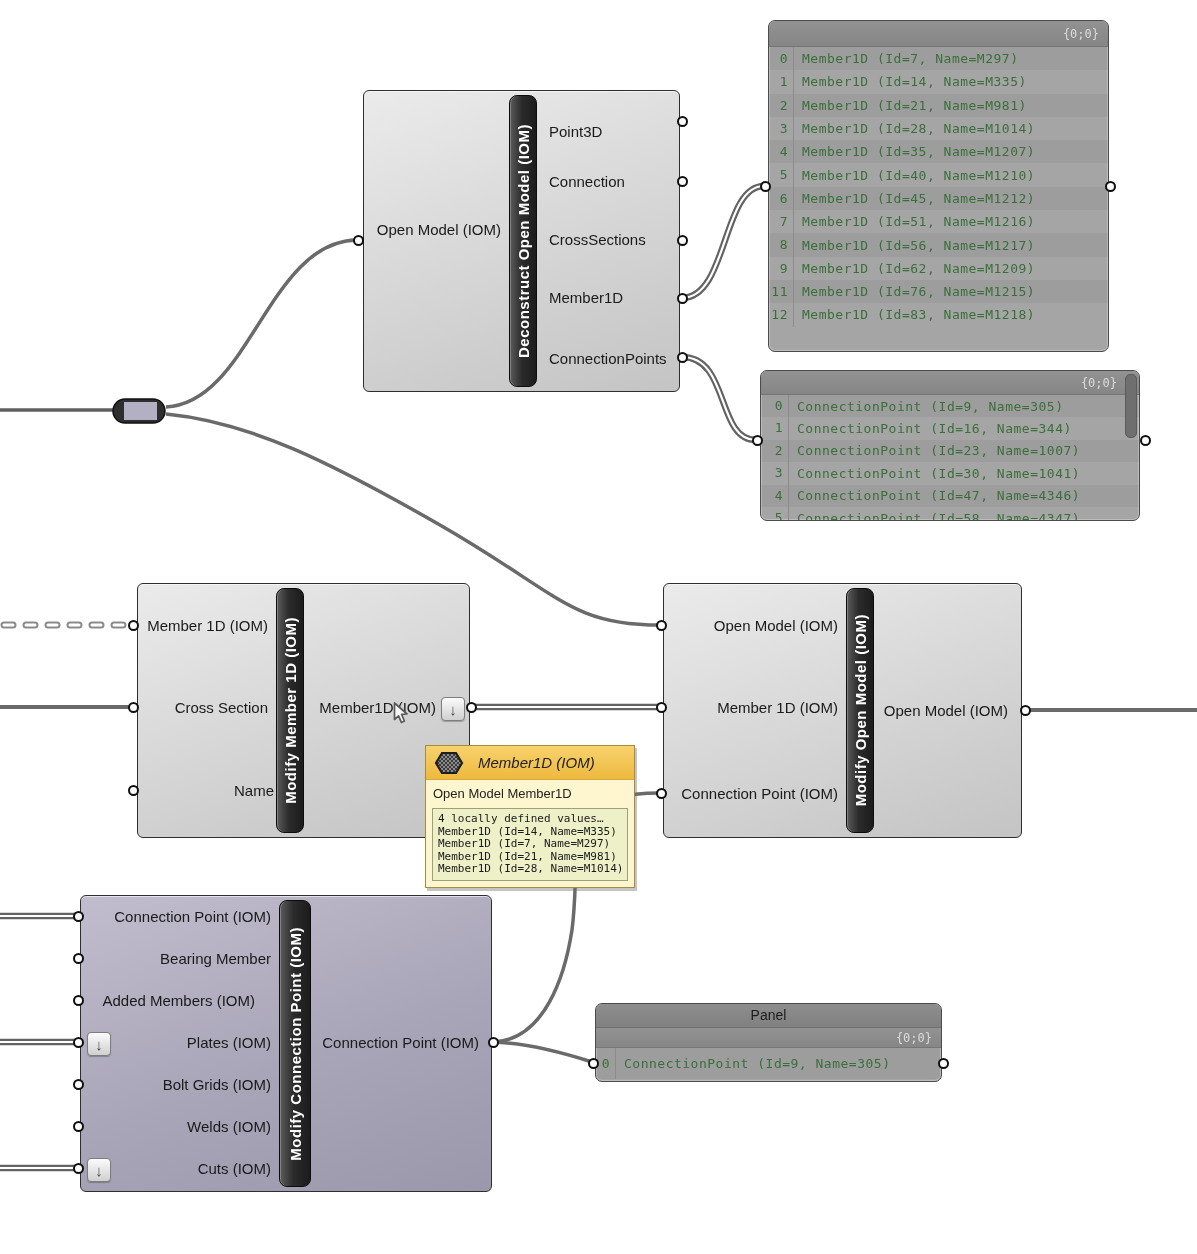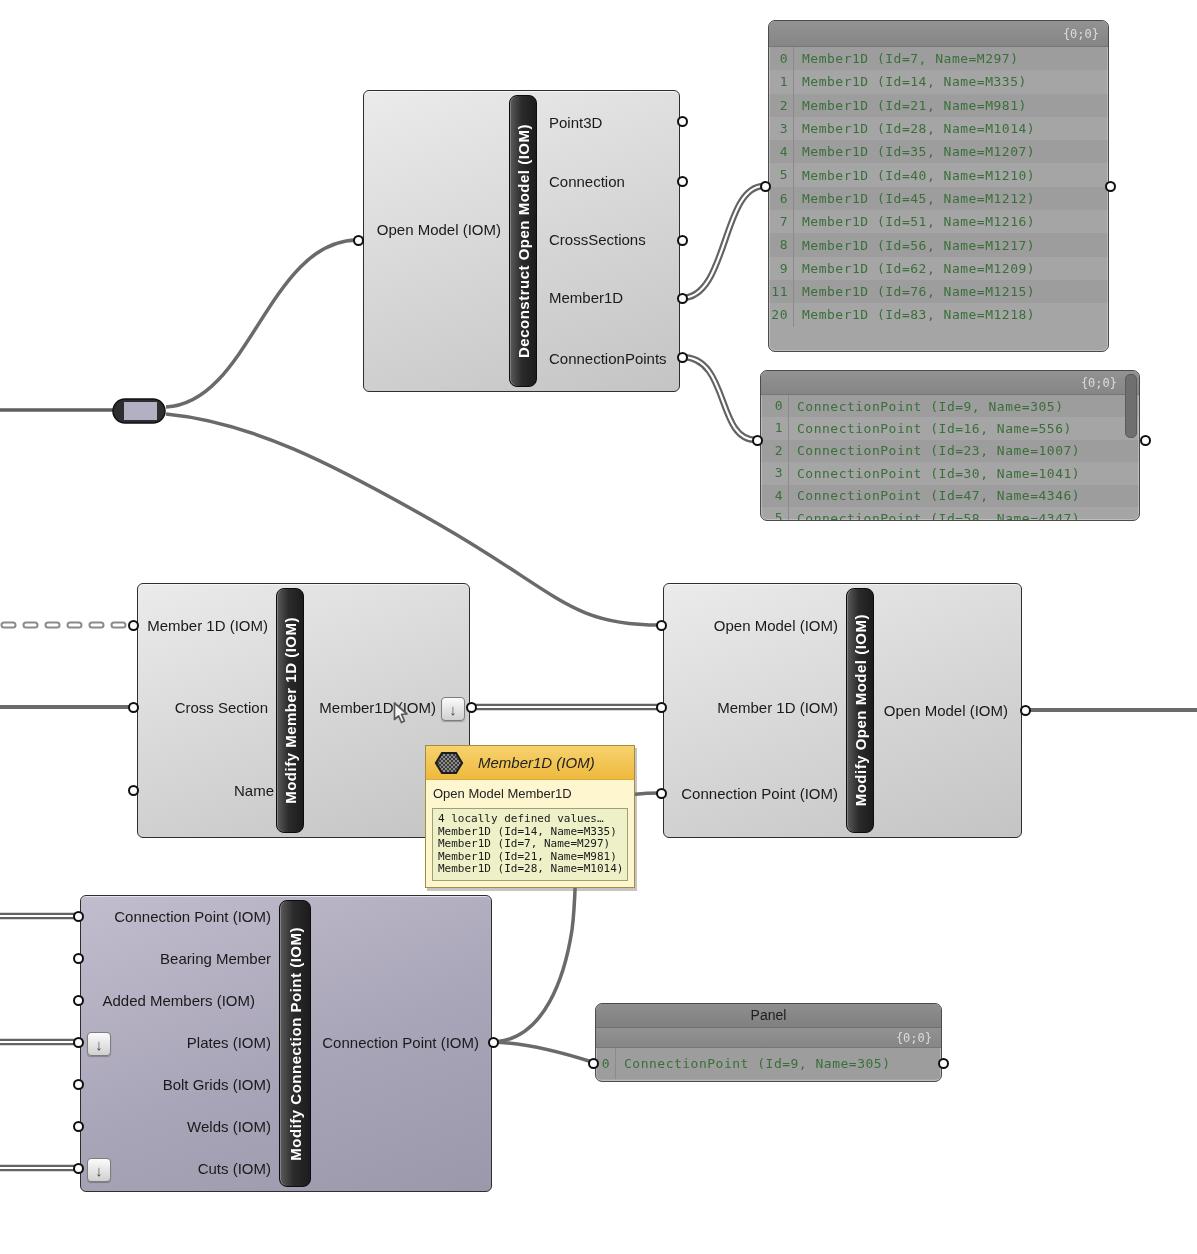--- a/index.html
+++ b/index.html
@@ -128,21 +128,21 @@
     <rect x="113" y="399" width="52" height="24" rx="12" fill="#2e2e2e" stroke="#111" stroke-width="1.5"></rect>
     <rect x="124" y="402" width="33" height="18" fill="#b4b0c3"></rect>
   </g>
 </svg>
 
 <div class="gh-comp" style="left:363px;top:90px;width:315px;height:300px">
   <div class="titlebar" style="left:145px">
     <span>Deconstruct Open Model (IOM)</span>
   </div>
   <div class="plabel r" style="left:8px;top:128px;width:129px">Open Model (IOM)</div>
-  <div class="plabel" style="left:185px;top:21px">Point3D</div>
+  <div class="plabel" style="left:185px;top:30px">Point3D</div>
   <div class="plabel" style="left:185px;top:80px">Connection</div>
   <div class="plabel" style="left:185px;top:138px">CrossSections</div>
   <div class="plabel" style="left:185px;top:196px">Member1D</div>
   <div class="plabel" style="left:185px;top:257px">ConnectionPoints</div>
 </div>
 
 <div class="gh-comp" style="left:137px;top:583px;width:331px;height:253px">
   <div class="titlebar" style="left:138px">
     <span>Modify Member 1D (IOM)</span>
   </div>
@@ -226,36 +226,36 @@
       </div>
     <div class="prow" style="height:23.3px">
         <span class="idx" style="width:25px;height:23.3px;line-height:23.3px">9</span>
         <span class="val">Member1D (Id=62, Name=M1209)</span>
       </div>
     <div class="prow" style="height:23.3px">
         <span class="idx" style="width:25px;height:23.3px;line-height:23.3px">11</span>
         <span class="val">Member1D (Id=76, Name=M1215)</span>
       </div>
     <div class="prow" style="height:23.3px">
-        <span class="idx" style="width:25px;height:23.3px;line-height:23.3px">20</span>
+        <span class="idx" style="width:25px;height:23.3px;line-height:23.3px">12</span>
         <span class="val">Member1D (Id=83, Name=M1218)</span>
       </div>
   </div>
 </div>
 
 <div class="gpanel" style="left:760px;top:370px;width:378px;height:149px">
   <div class="phead" style="height:24px;line-height:24px;padding-right:22px">{0;0}</div>
   <div>
     <div class="prow" style="height:22.4px">
         <span class="idx" style="width:28px;height:22.4px;line-height:22.4px">0</span>
         <span class="val">ConnectionPoint (Id=9, Name=305)</span>
       </div>
     <div class="prow" style="height:22.4px">
         <span class="idx" style="width:28px;height:22.4px;line-height:22.4px">1</span>
-        <span class="val">ConnectionPoint (Id=16, Name=556)</span>
+        <span class="val">ConnectionPoint (Id=16, Name=344)</span>
       </div>
     <div class="prow" style="height:22.4px">
         <span class="idx" style="width:28px;height:22.4px;line-height:22.4px">2</span>
         <span class="val">ConnectionPoint (Id=23, Name=1007)</span>
       </div>
     <div class="prow" style="height:22.4px">
         <span class="idx" style="width:28px;height:22.4px;line-height:22.4px">3</span>
         <span class="val">ConnectionPoint (Id=30, Name=1041)</span>
       </div>
     <div class="prow" style="height:22.4px">

